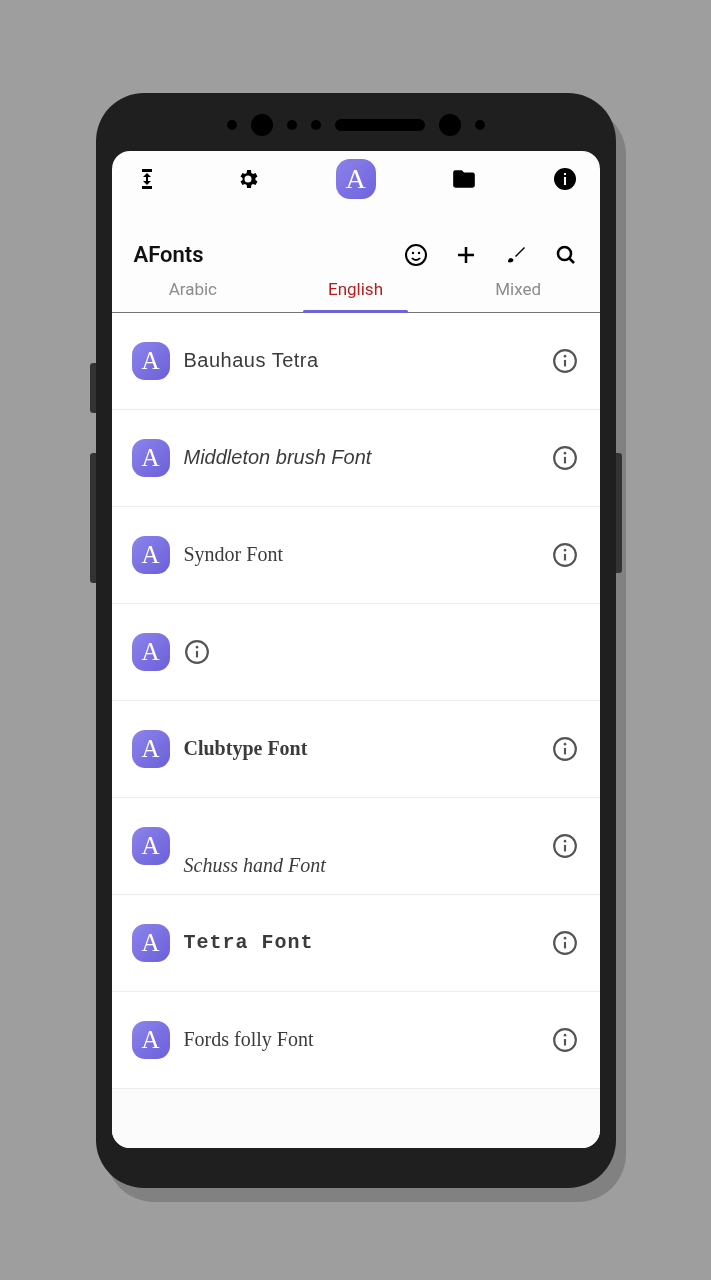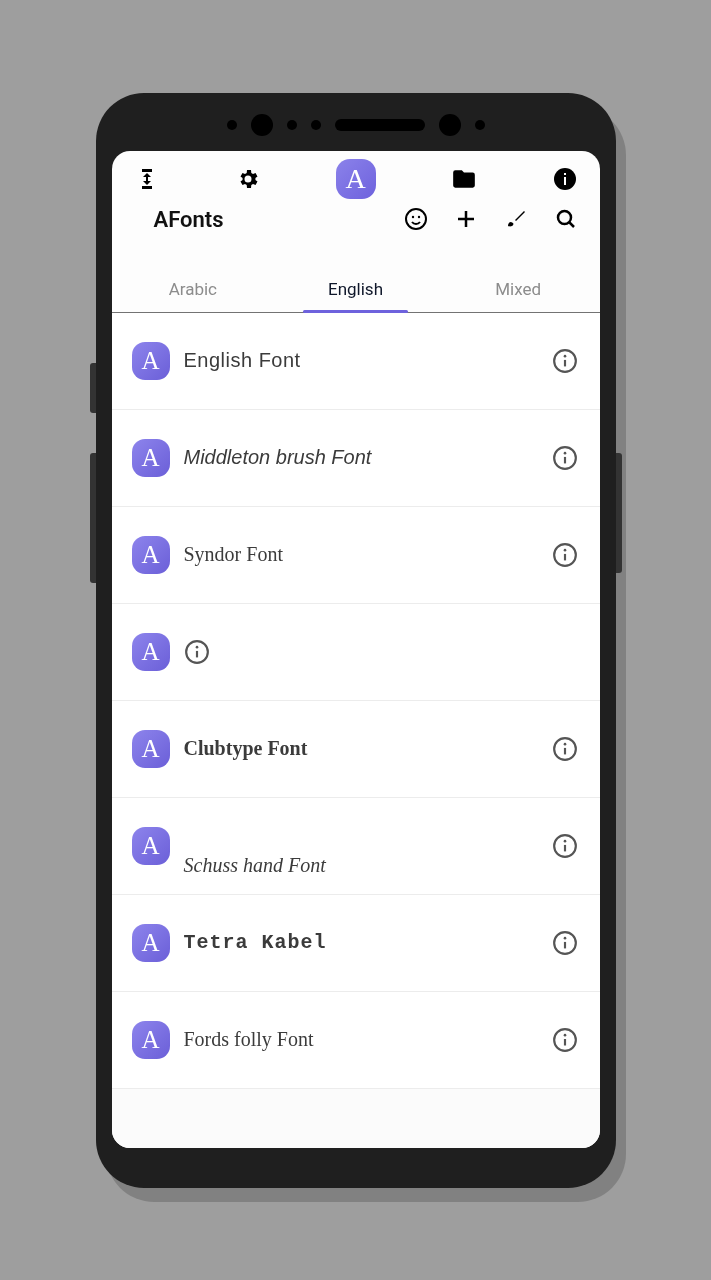--- a/index.html
+++ b/index.html
@@ -51,43 +51,42 @@
     width: 40px; height: 40px;
     background: linear-gradient(135deg,#8b82ea,#6e62dd);
     border-radius: 14px;
     display:flex; align-items:center; justify-content:center;
     color:#fff; font-weight:400; font-size:28px;
     font-family: Georgia, serif;
   }
   .title-bar {
     height: 60px;
     display:flex;
-    align-items:flex-start;
+    align-items:flex-end;
     padding: 0 22px 0 22px;
-    margin-left: 20px;
   }
   .title-bar .title { font-size:22px; font-weight:600; color:#111; flex:1; }
   .title-bar .actions { display:flex; gap:26px; align-items:center;}
   .title-bar .actions .icon { width:24px; height:24px; display:flex; align-items:center; justify-content:center;}
   .tabs {
     display:flex;
     height:46px;
     border-bottom:1px solid #737373;
   }
   .tab {
     flex:1;
     display:flex;
     align-items:center;
     justify-content:center;
     font-size:17px;
     color:#8c8c8c;
     position:relative;
     cursor:pointer;
   }
-  .tab.active { color:#0f172a; }
+  .tab.active { color:#b91c1c; }
   .tab.active::after{
     content:""; position:absolute; bottom:-1px; left:18%; right:18%; height:3px;
     background:#6e62dd; border-radius:2px;
   }
   .list { flex:1; overflow:hidden; background:#fbfbfb;}
   .row {
     height: 97px;
     display:flex;
     align-items:center;
     padding: 0 22px 0 20px;
@@ -203,21 +202,21 @@
     <div class="tabs">
       <div class="tab">Arabic</div>
       <div class="tab active">English</div>
       <div class="tab">Mixed</div>
     </div>
 
     <div class="list">
 
       <div class="row">
         <div class="badge">A</div>
-        <div class="name f0">English Font</div>
+        <div class="name f0">Bauhaus Tetra</div>
         <div class="info">
           <svg viewBox="0 0 24 24" width="26" height="26" fill="none" stroke="#555" stroke-width="2">
               <circle cx="12" cy="12" r="10"></circle>
               <line x1="12" y1="11" x2="12" y2="17"></line>
               <circle cx="12" cy="7.5" r="1.2" fill="#555" stroke="none"></circle>
             </svg>
         </div>
       </div>
       <div class="row">
         <div class="badge">A</div>
@@ -268,21 +267,21 @@
         <div class="info">
           <svg viewBox="0 0 24 24" width="26" height="26" fill="none" stroke="#555" stroke-width="2">
               <circle cx="12" cy="12" r="10"></circle>
               <line x1="12" y1="11" x2="12" y2="17"></line>
               <circle cx="12" cy="7.5" r="1.2" fill="#555" stroke="none"></circle>
             </svg>
         </div>
       </div>
       <div class="row">
         <div class="badge">A</div>
-        <div class="name f6">Tetra Kabel</div>
+        <div class="name f6">Tetra Font</div>
         <div class="info">
           <svg viewBox="0 0 24 24" width="26" height="26" fill="none" stroke="#555" stroke-width="2">
               <circle cx="12" cy="12" r="10"></circle>
               <line x1="12" y1="11" x2="12" y2="17"></line>
               <circle cx="12" cy="7.5" r="1.2" fill="#555" stroke="none"></circle>
             </svg>
         </div>
       </div>
       <div class="row">
         <div class="badge">A</div>

